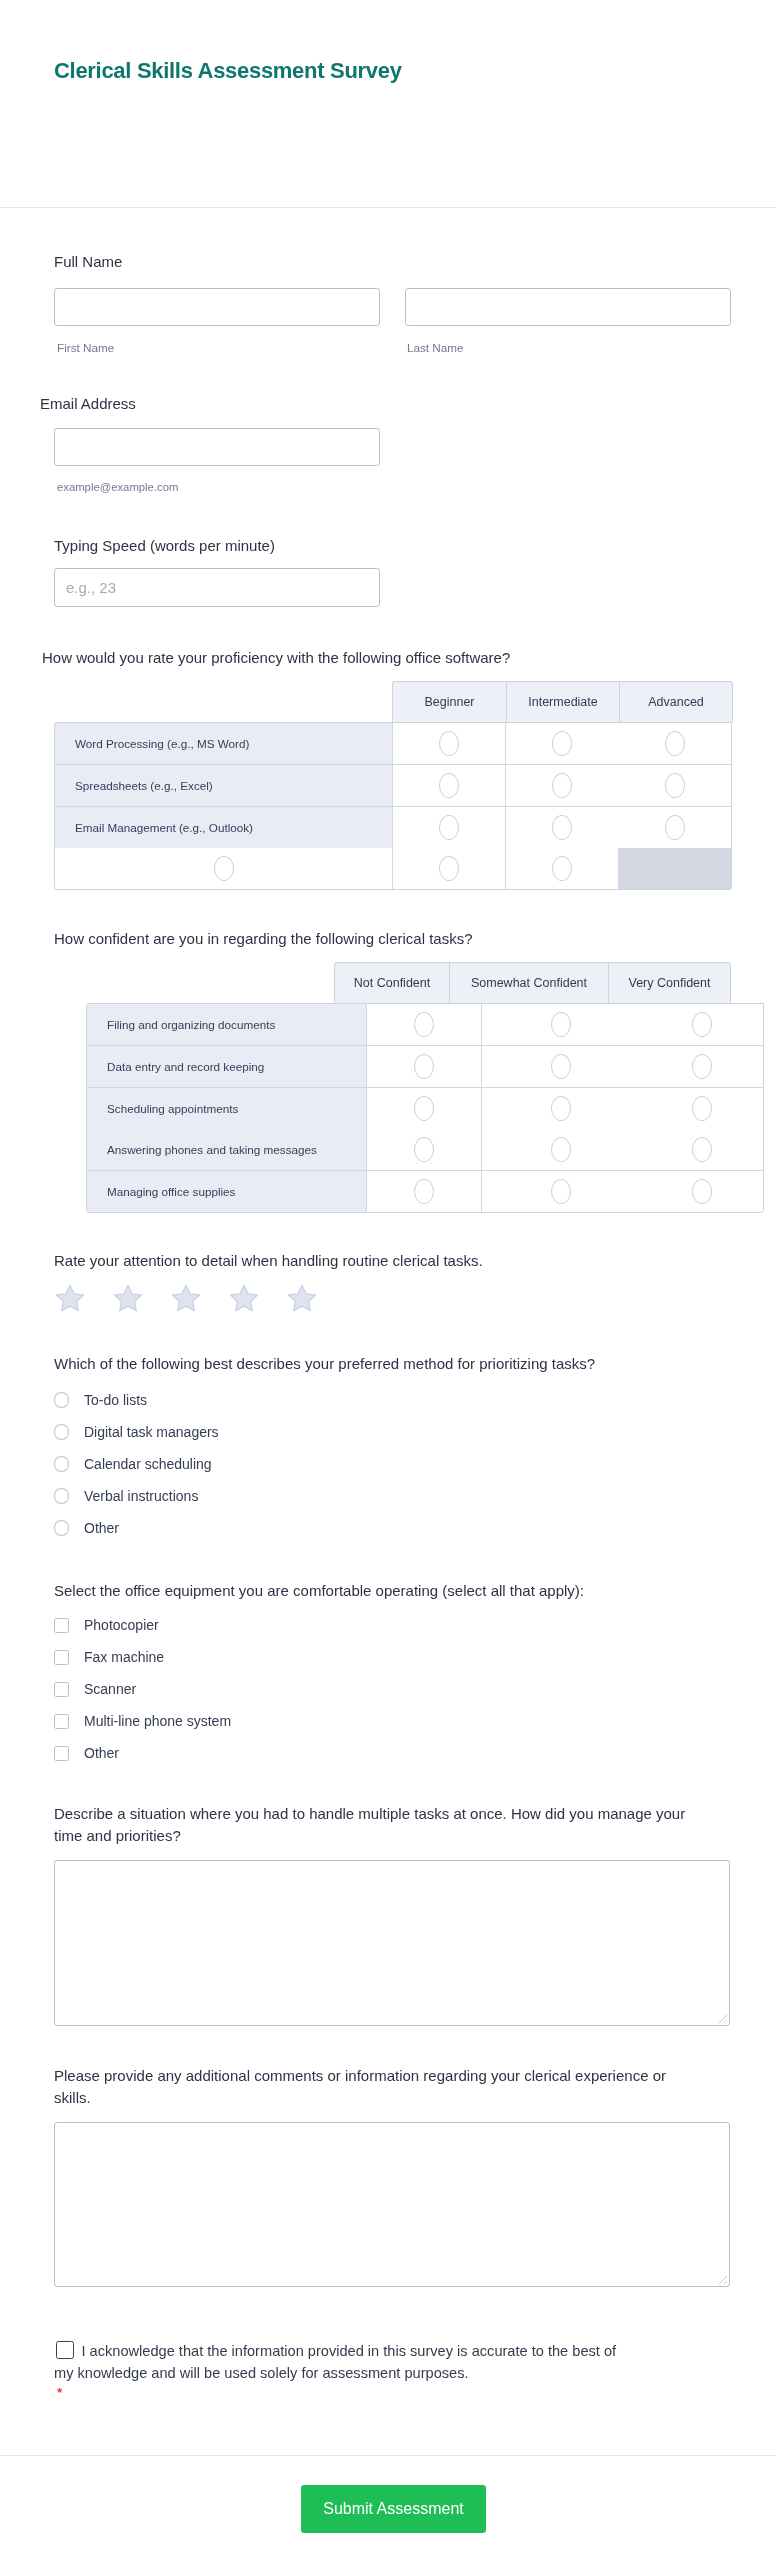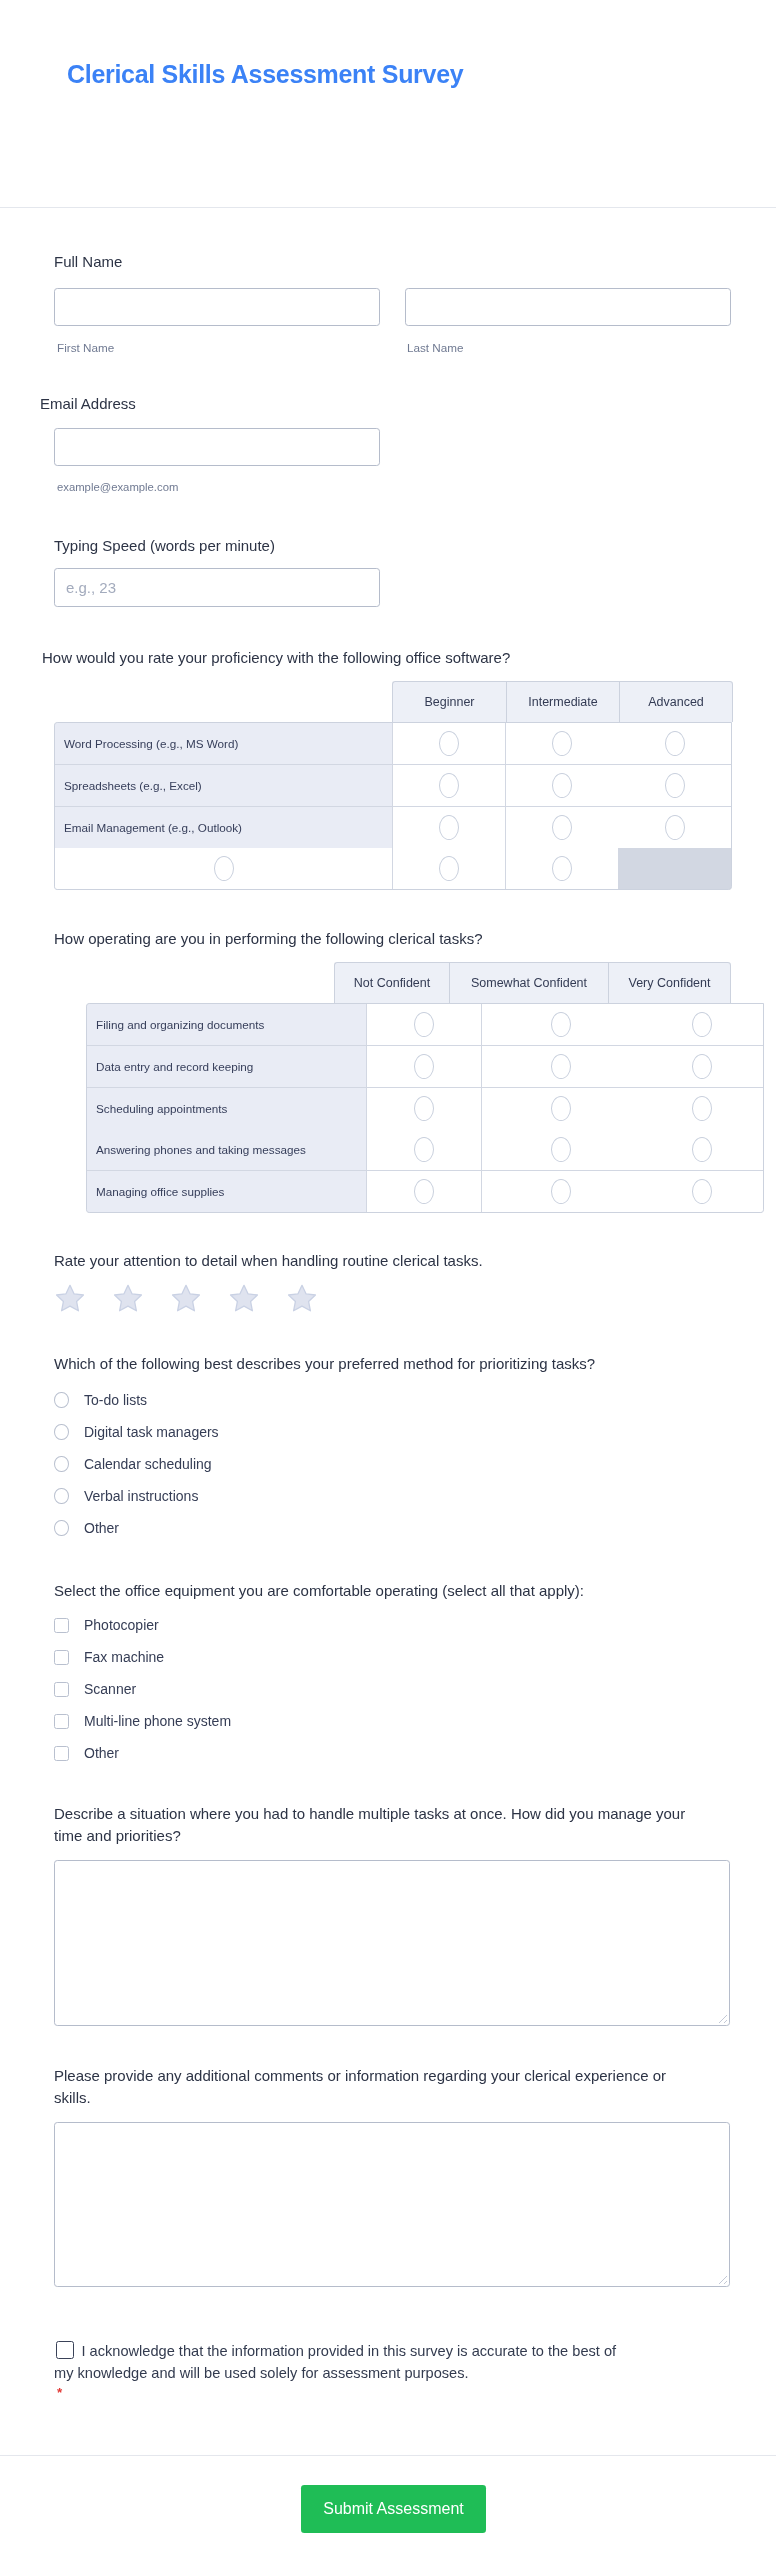--- a/index.html
+++ b/index.html
@@ -2,21 +2,21 @@
 <html style="font-size:13.4px"><head>
 <meta charset="utf-8">
 <title>Form</title>
 <style>
   html,body{margin:0;padding:0;background:#fff;}
   .page{position:relative;width:776px;height:2576px;background:#ffffff;
         font-family:"Liberation Sans",sans-serif;color:#2c3345;overflow:hidden;}
   .abs{position:absolute;}
 
   
-  #form-title{left:67px;top:43px;font-size:25px;font-weight:700;letter-spacing:-0.3px;color:#3b82f6;}
+  #form-title{left:54px;top:43px;font-size:22px;font-weight:700;letter-spacing:-0.3px;color:#0f766e;}
   #form-desc{left:54px;top:88px;width:668px;font-size:14.6px;line-height:26px;color:#4a556d;}
   .divider{left:0;width:776px;height:0.8px;background:#e4e7ed;}
   #divider-top{top:207px;}
   #divider-bottom{top:2455px;}
 
   
   .qlabel{font-size:15px;font-weight:500;color:#2c3345;}
   .sublabel{font-size:11.7px;color:#707a92;}
 
   
@@ -47,21 +47,21 @@
          border-top:0.8px solid #ccd2de;border-left:0.8px solid #ccd2de;box-sizing:border-box;
          font-size:12.5px;font-weight:500;color:#333b54;}
   .hcell:first-child{border-top-left-radius:3.3px;}
   .hcell:last-child{border-right:0.8px solid #ccd2de;border-top-right-radius:3.3px;}
   .mbody{position:absolute;left:0;top:41px;display:grid;gap:0.8px;background:#d2d7e2;
          border:0.8px solid #ccd2de;border-radius:3.3px 0 3.3px 3.3px;overflow:hidden;grid-auto-rows:41px;}
   .t1 .mheader{left:338px;} .t1 .hcell{width:113px;} .t1 .hcell:first-child{width:114px;} .t1 .hcell:last-child{width:114px;}
   .t1 .mbody{grid-template-columns:337px 112px 112px 113px;}
   .t2 .mheader{left:280px;} .t2 .hcell:nth-child(1){width:115px;} .t2 .hcell:nth-child(2){width:159px;} .t2 .hcell:nth-child(3){width:123px;}
   .t2 .mbody{grid-template-columns:279px 114px 159px 122px;margin-left:32px;}
-  .rlabel{background:#e9ecf5;display:flex;align-items:center;padding-left:9px;box-sizing:border-box;
+  .rlabel{background:#e9ecf5;display:flex;align-items:center;padding-left:20px;box-sizing:border-box;
           font-size:11.7px;color:#363e5a;}
   .rcell{background:#fff;display:flex;align-items:center;justify-content:center;}
   .mradio{width:20px;height:25px;border:1.3px solid #c9d0dd;border-radius:50%;background:#fff;box-sizing:border-box;}
 
   
   #q-stars{left:54px;top:1252px;}
   #star-row{left:54px;top:1283px;display:flex;gap:26px;}
   .star svg{display:block;}
 
   
@@ -162,21 +162,21 @@
         </div>
         <div class="rcell">
           <span class="mradio"></span>
         </div>
         <div class="rcell">
           <span class="mradio"></span>
         </div>
       </div>
   </div>
 
-  <div class="abs qlabel" id="q-tasks">How operating are you in performing the following clerical tasks?</div>
+  <div class="abs qlabel" id="q-tasks">How confident are you in regarding the following clerical tasks?</div>
   <div class="abs t2" id="table-tasks">
     <div class="mheader">
         <div class="hcell">Not Confident</div>
         <div class="hcell">Somewhat Confident</div>
         <div class="hcell">Very Confident</div>
       </div>
     <div class="mbody">
         <div class="rlabel">Filing and organizing documents</div>
         <div class="rcell">
           <span class="mradio"></span>

